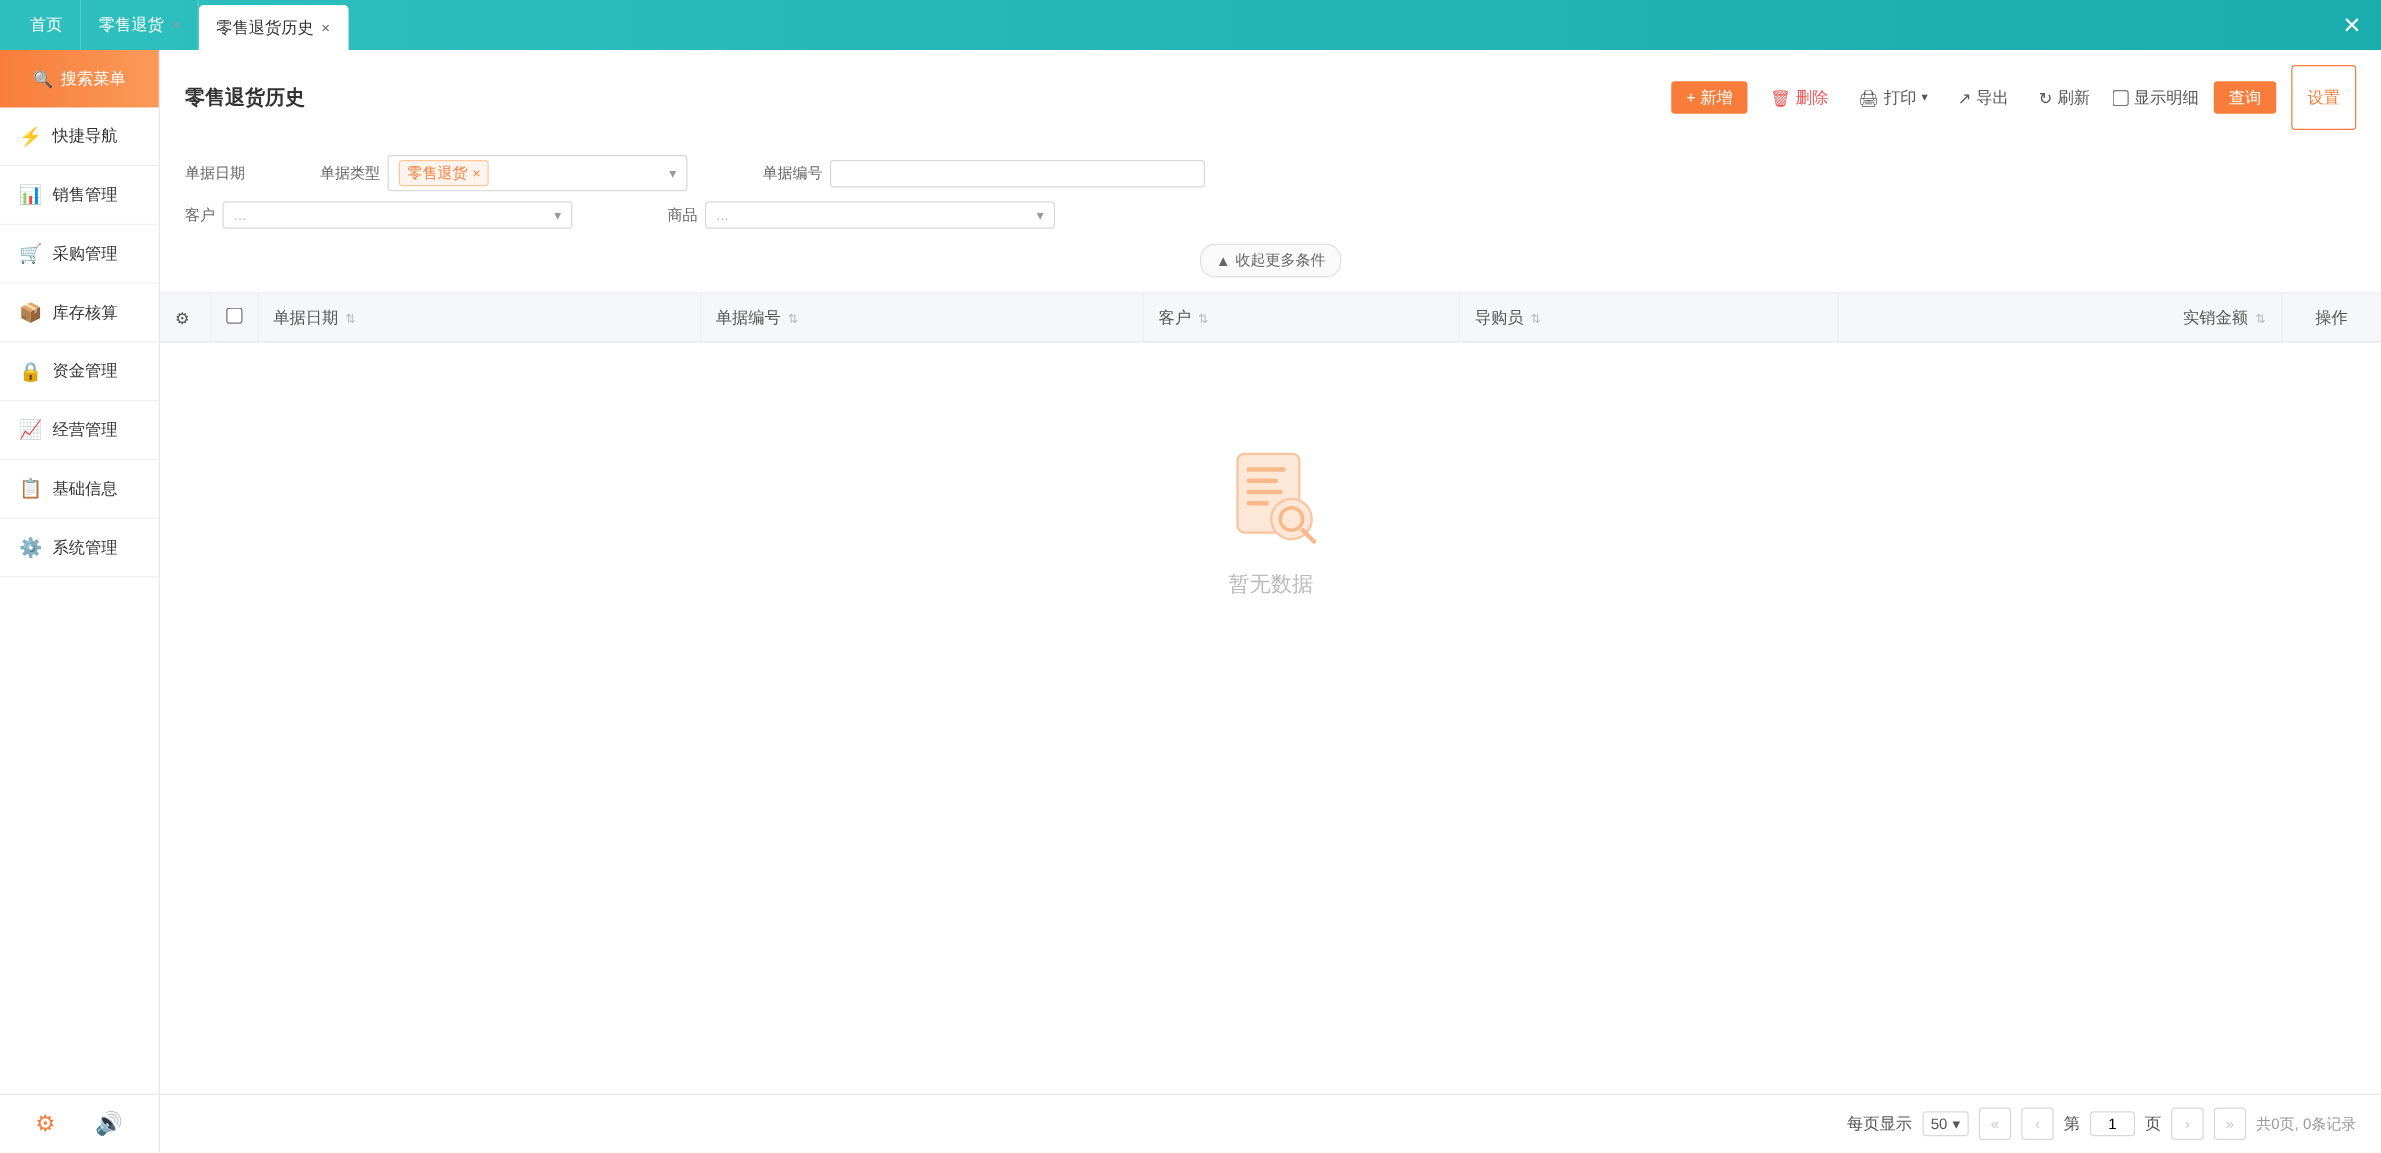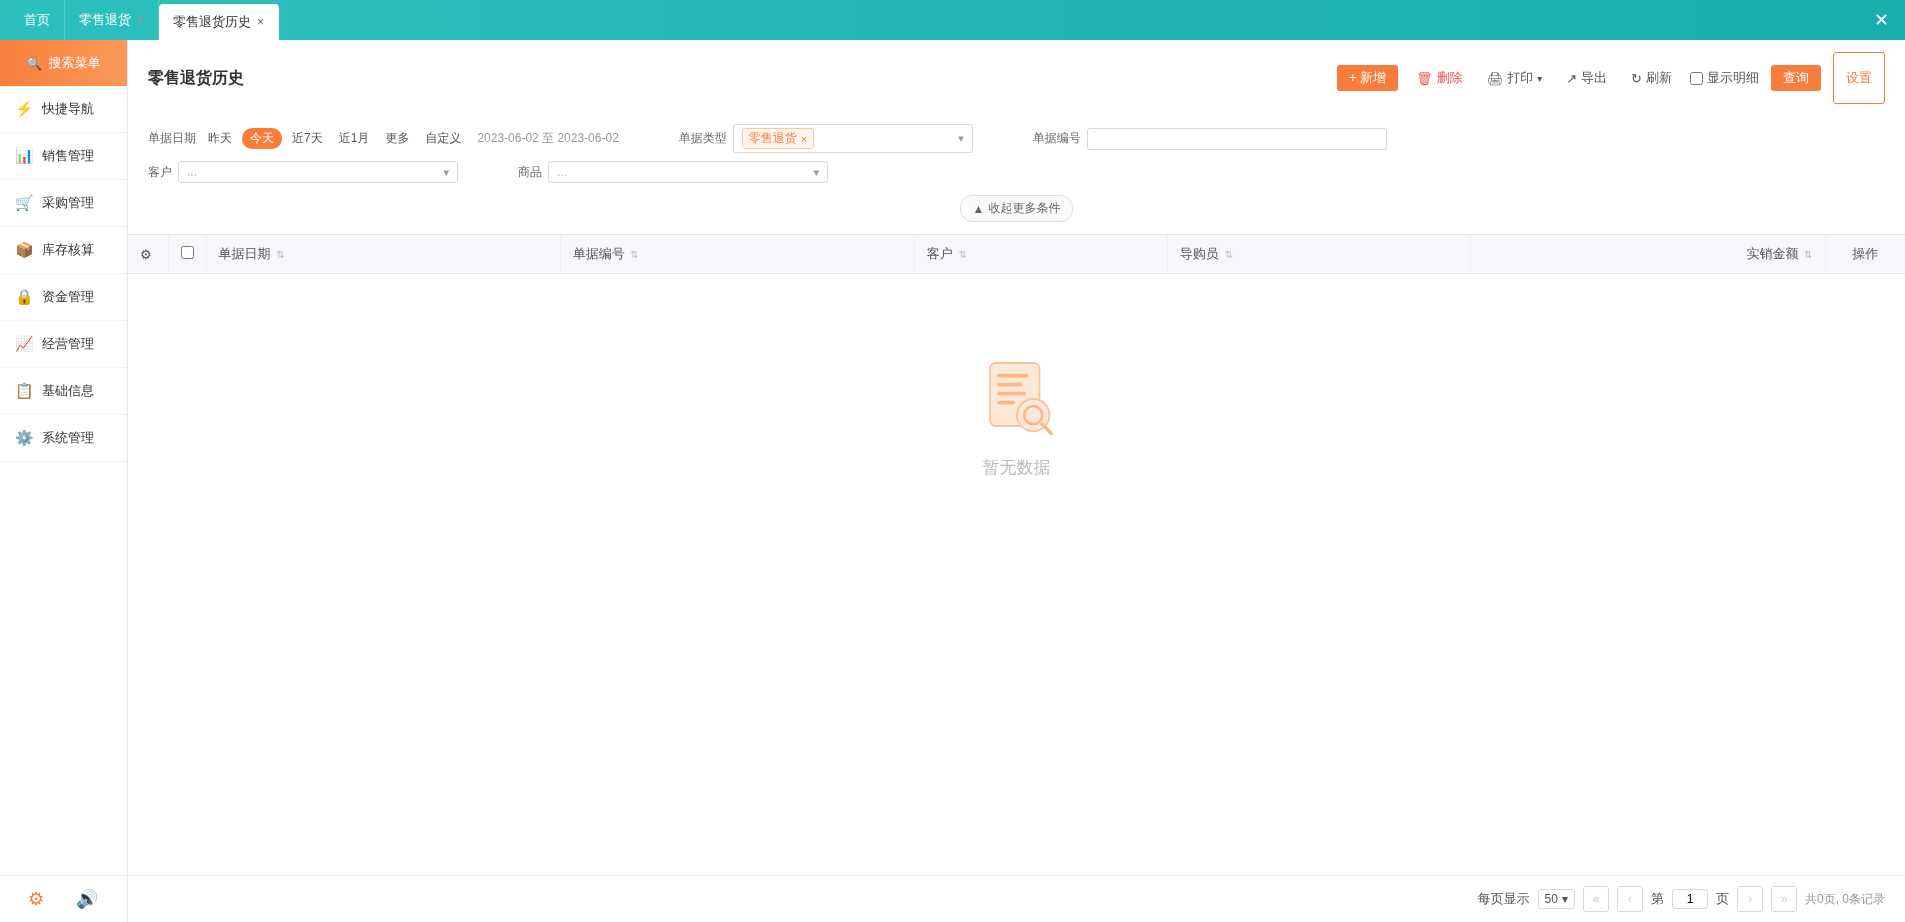--- a/index.html
+++ b/index.html
@@ -450,29 +450,20 @@
           <div class="toolbar-btn primary" style="background:#f97d3a;">查询</div>
           <div class="toolbar-btn setting">设置</div>
         </div>
       </div>
 
       <div class="filter-area">
         <div class="filter-row">
 
           <div class="filter-item">
             <span class="filter-label">单据日期</span>
-            <div class="filter-date-btns">
-              <span class="date-btn">昨天</span>
-              <span class="date-btn active">今天</span>
-              <span class="date-btn">近7天</span>
-              <span class="date-btn">近1月</span>
-              <span class="date-btn">更多</span>
-              <span class="date-btn">自定义</span>
-              <span class="filter-date-range">2023-06-02 至 2023-06-02</span>
-            </div>
           </div>
 
           <div class="filter-item" style="margin-left: 40px;">
             <span class="filter-label">单据类型</span>
             <div class="filter-select" style="min-width: 240px; gap:4px;">
               <span class="filter-tag">
                 <span>零售退货</span>
                 <span class="tag-close">×</span>
               </span>
               <span class="filter-chevron">▾</span>
@@ -488,21 +479,21 @@
         <div class="filter-row">
 
           <div class="filter-item">
             <span class="filter-label">客户</span>
             <div class="filter-select" style="min-width: 280px;">
               <span class="filter-placeholder">...</span>
               <span class="filter-chevron">▾</span>
             </div>
           </div>
 
-          <div class="filter-item" style="margin-left: 40px;">
+          <div class="filter-item" style="margin-left: 56px;">
             <span class="filter-label">商品</span>
             <div class="filter-select" style="min-width: 280px;">
               <span class="filter-placeholder">...</span>
               <span class="filter-chevron">▾</span>
             </div>
           </div>
         </div>
 
         <div style="display:flex; justify-content: center;">
           <div class="collapse-btn">

